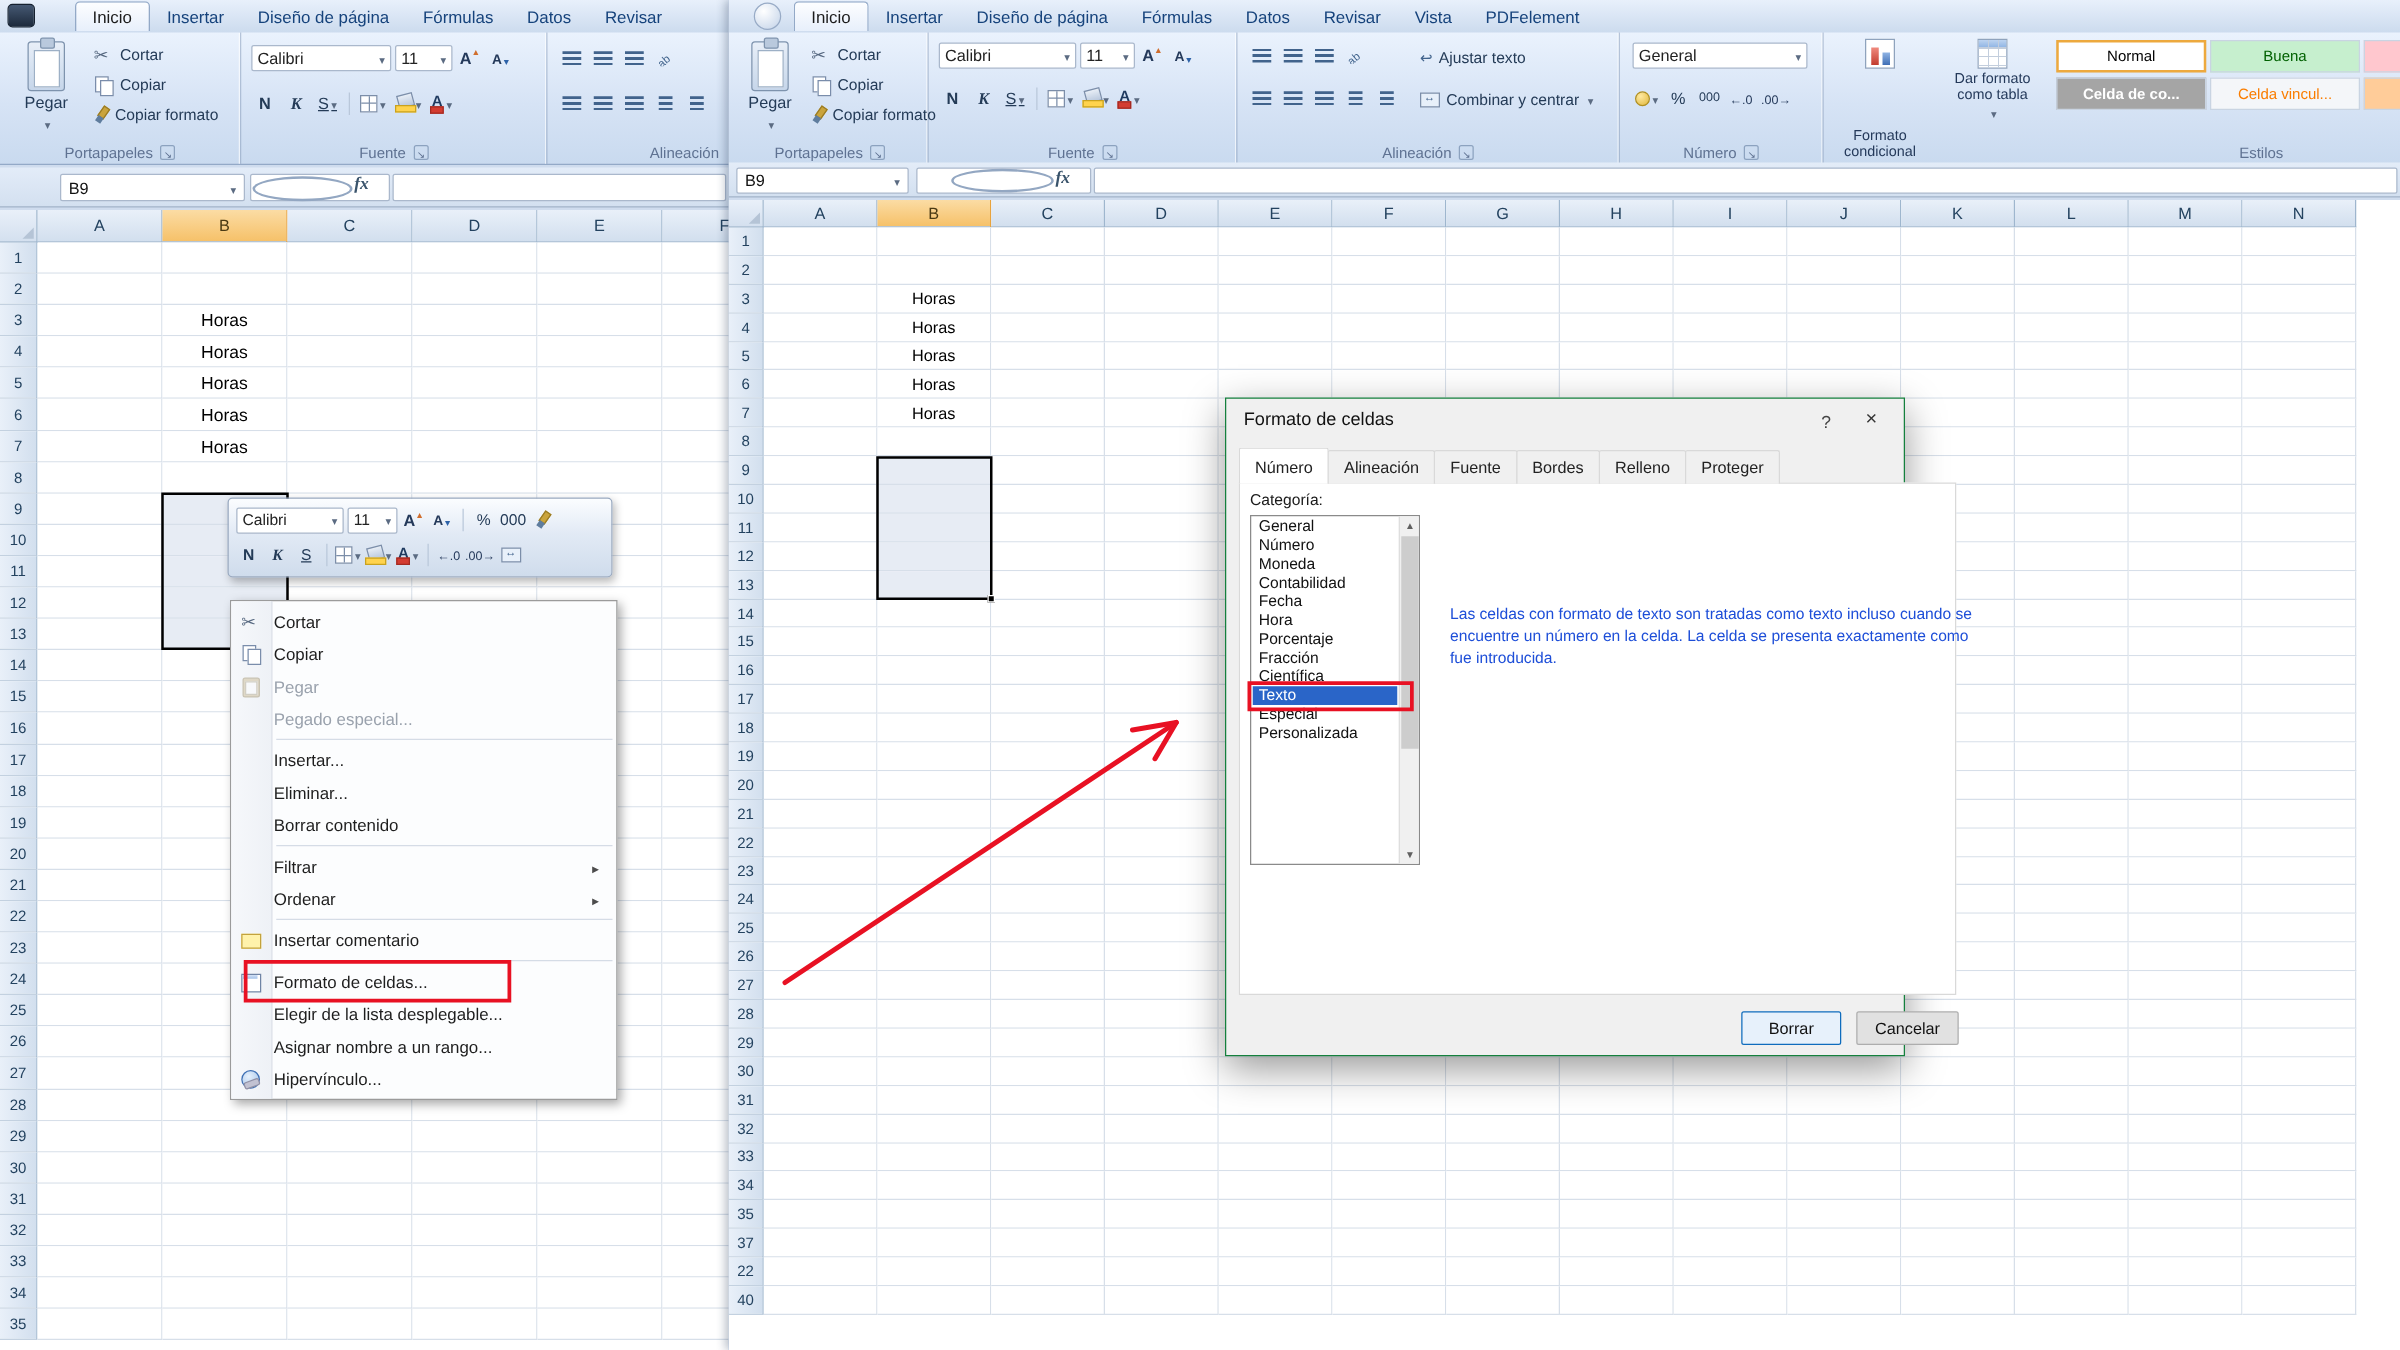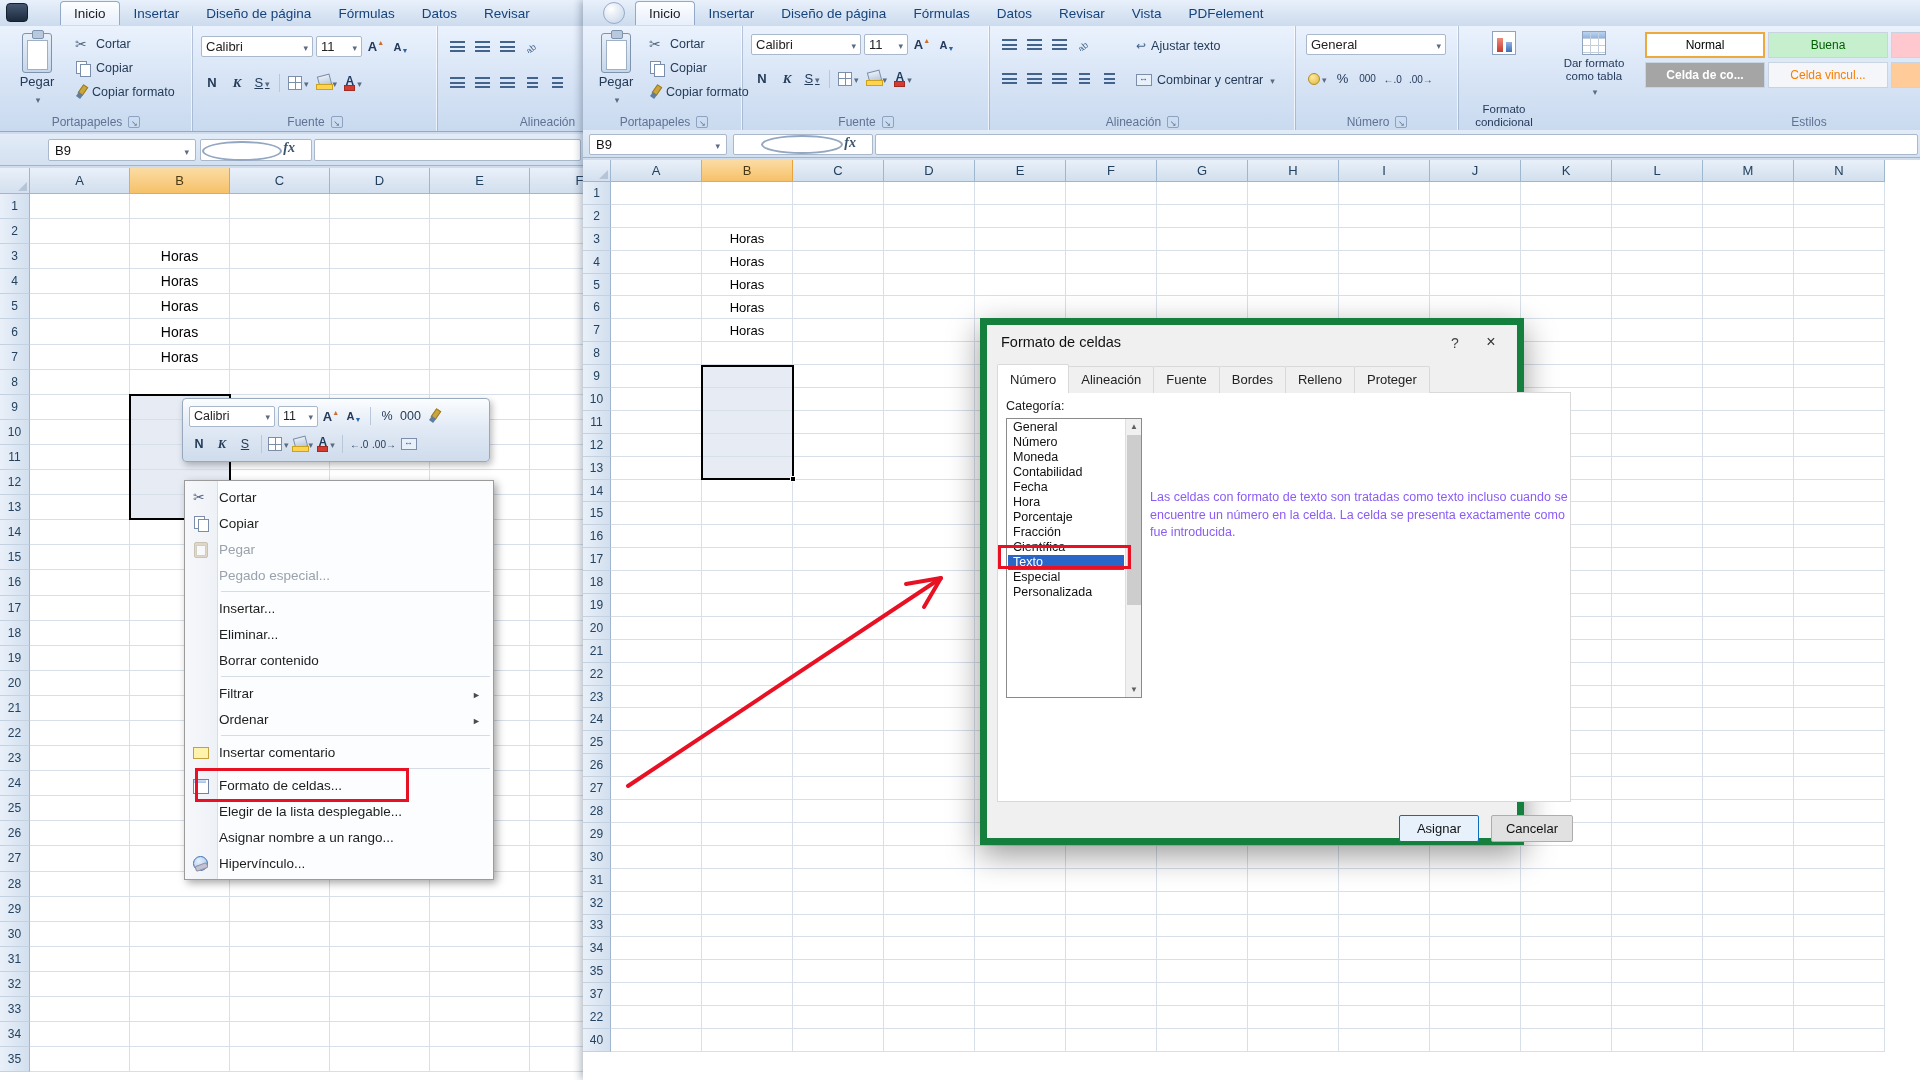--- a/index.html
+++ b/index.html
@@ -156,21 +156,21 @@
     box-shadow:3px 3px 8px rgba(0,0,0,.35);padding:3px 0;}
   .ctxmenu::before{content:"";position:absolute;left:0;top:0;bottom:0;width:32px;background:linear-gradient(90deg,#f6f8fb,#eef1f6);border-right:1px solid #d9dee6;}
   .cmi{position:relative;z-index:1;display:flex;align-items:center;height:26px;padding:0 12px 0 7px;gap:10px;font-size:13.5px;color:#1e1e1e;white-space:nowrap;}
   .cmi.disabled{color:#9aa2ad;}
   .cmi.disabled .mi{opacity:.45;}
   .csep{position:relative;z-index:1;height:1px;background:#d5dce6;margin:3px 3px 3px 36px;}
   .subarrow{margin-left:auto;}
   .subarrow::before{content:"\25BA";font-size:9px;color:#4c4c4c;}
 
   
-  .dlg{position:absolute;left:980px;top:318px;width:544px;height:527px;background:#f0f0f0;border:7px solid #15803d;
+  .dlg{position:absolute;left:980px;top:318px;width:544px;height:527px;background:#f0f0f0;border:1px solid #15803d;
     box-shadow:0 10px 30px rgba(0,0,0,.4);z-index:40;font-size:13px;}
   .dtitlebar{position:absolute;left:0;right:0;top:0;height:34px;}
   .dtitle{position:absolute;left:14px;top:9px;font-size:14.5px;color:#111;}
   .dhelp{position:absolute;right:52px;top:8px;width:20px;height:20px;text-align:center;line-height:20px;color:#444;font-size:14px;}
   .dclose{position:absolute;right:16px;top:7px;width:20px;height:20px;text-align:center;line-height:20px;color:#333;font-size:16px;}
   .dtabs{position:absolute;left:10px;top:41px;display:flex;z-index:3;}
   .dtab{padding:5px 12px 6px;font-size:13px;color:#222;background:#f0f0f0;border:1px solid #d9d9d9;border-bottom:none;
     margin-right:-1px;border-radius:2px 2px 0 0;}
   .dtab.active{background:#fff;margin-top:-2px;padding-top:7px;position:relative;z-index:4;}
   .dpanel{position:absolute;left:10px;top:67px;width:574px;height:410px;background:#fff;border:1px solid #d9d9d9;z-index:2;}
@@ -179,21 +179,21 @@
   .catitems{position:absolute;left:1px;top:1px;bottom:1px;width:116px;overflow:hidden;}
   .cat{height:15px;line-height:15px;font-size:12.5px;padding-left:5px;color:#111;white-space:nowrap;}
   .cat.sel{background:var(--selblue,#2a65c8);color:#fff;}
   .catsb{position:absolute;right:0;top:0;bottom:0;width:16px;background:#f0f0f0;border-left:1px solid #dedede;}
   .sbarrow{position:absolute;left:0;width:16px;height:15px;text-align:center;font-size:8px;color:#606060;line-height:15px;}
   .sbarrow.up{top:0;} .sbarrow.down{bottom:0;}
   .sbthumb{position:absolute;left:1px;top:16px;width:14px;height:170px;background:#cdcdcd;}
   .sgroup{position:absolute;left:152px;top:26px;width:414px;height:56px;border:1px solid #d4d4d4;border-radius:2px;}
   .sgrouplabel{position:absolute;left:8px;top:-8px;background:#fff;padding:0 5px;font-size:12.5px;color:#1a1a1a;}
   .samplebox{position:absolute;left:8px;top:12px;right:8px;height:32px;border:1px solid #e0e0e0;background:#fff;}
-  .ddesc{position:absolute;left:152px;top:96px;width:424px;font-size:12.5px;color:#8b5cf6;line-height:1.4;}
+  .ddesc{position:absolute;left:168px;top:96px;width:424px;font-size:12.5px;color:#1d4ed8;line-height:1.4;}
   .dbtn{position:absolute;top:490px;height:27px;display:flex;align-items:center;justify-content:center;font-size:13px;
     border:1px solid #adadad;background:#e1e1e1;border-radius:2px;color:#111;}
   .dbtn.primary{border:1px solid #0f6cbd;background:#e7f1fb;}
   .dbtn.ok{left:412px;width:80px;}
   .dbtn.cancel{left:504px;width:82px;}
 
   
   .redbox{position:absolute;border:3px solid var(--red);z-index:60;pointer-events:none;}
   .arrow{position:absolute;left:0;top:0;z-index:55;pointer-events:none;}
   .arrow path{stroke:var(--red);}
@@ -1685,21 +1685,21 @@
             <div class="cat">Personalizada</div>
           </div>
         <div class="catsb">
           <span class="sbarrow up">▲</span>
           <span class="sbthumb"></span>
           <span class="sbarrow down">▼</span>
         </div>
       </div>
       <div class="ddesc">Las celdas con formato de texto son tratadas como texto incluso cuando se encuentre un número en la celda. La celda se presenta exactamente como fue introducida.</div>
     </div>
-    <div class="dbtn primary ok">Asignar</div>
+    <div class="dbtn primary ok">Borrar</div>
     <div class="dbtn cancel">Cancelar</div>
   </div>
 
   <svg class="arrow" width="1920" height="1080" viewBox="0 0 1920 1080">
     <path d="M628 786 L941 578" fill="none" stroke-width="4" stroke-linecap="round"></path>
     <path d="M906 584 L941 578 L924 607" fill="none" stroke-width="4" stroke-linejoin="round" stroke-linecap="round"></path>
   </svg>
 
 <div class="redbox" style="left: 195px; top: 768px; width: 214px; height: 34px;"></div>
     <div class="redbox" style="left: 998px; top: 545px; width: 133px; height: 24px;"></div>

